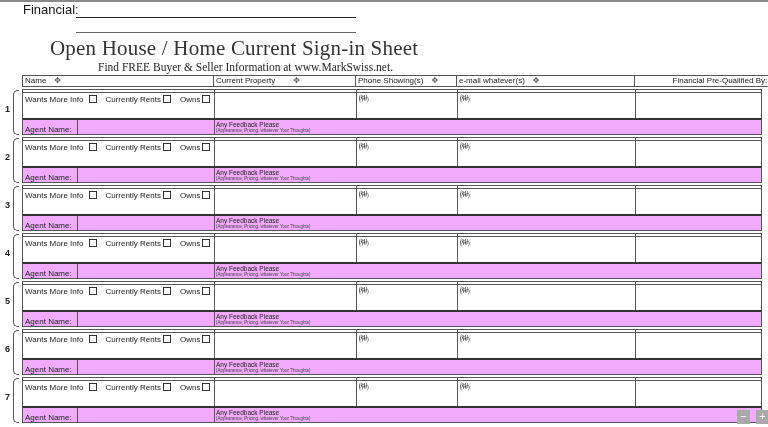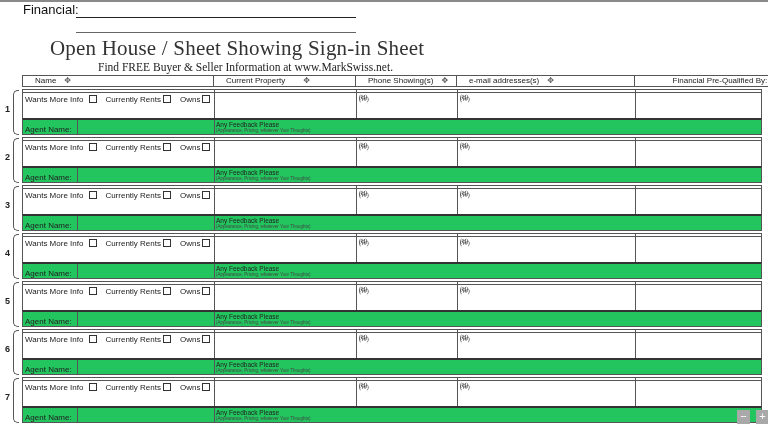--- a/index.html
+++ b/index.html
@@ -14,65 +14,65 @@
   .title {
     position:absolute; left:50px; top:36px; font-family:"Liberation Serif", serif;
     font-size:21px; color:#333; letter-spacing:0.2px; white-space:nowrap;
   }
   .subtitle {
     position:absolute; left:98px; top:61px; font-family:"Liberation Serif", serif;
     font-size:11.5px; color:#222; white-space:nowrap;
   }
   .hdr {
     position:absolute; top:75px; height:12px; border:1px solid #555; box-sizing:border-box;
-    font-size:8px; line-height:10px; padding-left:12px; color:#222; white-space:nowrap;
+    font-size:8px; line-height:10px; padding-left:2px; color:#222; white-space:nowrap;
   }
   .hdr .mv { font-size:8px; color:#555; margin-left:8px; }
   .hdr.right { text-align:right; padding-right:6px; }
 
   .block { position:absolute; left:0; width:768px; height:47px; }
   .num { position:absolute; left:5px; top:16px; font-size:9px; font-weight:bold; color:#222; }
   .brace {
     position:absolute; left:13px; top:2px; width:5px; height:43px;
     border-left:1px solid #555; border-top:1px solid #555; border-bottom:1px solid #555;
     border-radius:5px 0 0 5px;
   }
   .r {
     position:absolute; left:22px; width:740px; box-sizing:border-box;
     border:1px solid #555; border-bottom:none;
   }
   .r1 { top:1px; height:15px; }
   .r2 { top:4px; height:31px;padding-left:12px; }
-  .r3 { top:30px; height:17px; background:#22c55e; border-bottom:1px solid #555; border-top:2px solid #333; }
+  .r3 { top:30px; height:17px; background:#f0abfc; border-bottom:1px solid #555; border-top:2px solid #333; }
   .c { position:absolute; top:0; bottom:0; border-left:1px solid #555; }
   .cAddr { left:191px; } .cPh { left:333px; } .cEm { left:434px; } .cFin { left:612px; }
   .cAg { left:54px; }
   .hw { position:absolute; font-family:"Liberation Serif", serif; font-size:6px; color:#333; top:4px; }
   .wants { position:absolute; left:2px; top:2px; font-size:8px; color:#222; white-space:nowrap; }
   .cb { display:inline-block; width:6px; height:6px; border:1px solid #333; vertical-align:-1px; margin:0 3px; }
   .agent { position:absolute; left:2px; top:5px; font-size:8px; color:#222; }
   .fb { position:absolute; left:193px; top:1px; white-space:nowrap; }
   .fb1 { font-size:6.5px; color:#222; line-height:7px; }
   .fb2 { font-size:4.5px; color:#444; line-height:6px; }
   .zoomctl { position:absolute; top:410px; width:13px; height:14px; background:#a9a9a9; color:#fff; font-size:11px; text-align:center; line-height:13px; }
 </style>
 </head>
 <body>
 
 <div class="topline"></div>
 <div class="prop-label">Financial:</div>
 <div class="prop-line1"></div>
 <div class="prop-line2"></div>
-<div class="title">Open House / Sheet Showing Sign-in Sheet</div>
+<div class="title">Open House / Home Current Sign-in Sheet</div>
 <div class="subtitle">Find FREE Buyer &amp; Seller Information at www.MarkSwiss.net.</div>
 
 <div class="hdr" style="left:22px;width:192px;"><span>Name</span><span class="mv">✥</span></div>
 <div class="hdr" style="left:213px;width:143px;"><span>Current Property</span><span class="mv" style="margin-left:18px">✥</span></div>
 <div class="hdr" style="left:355px;width:102px;"><span>Phone Showing(s)</span><span class="mv">✥</span></div>
-<div class="hdr" style="left:456px;width:179px;"><span>e-mail addresses(s)</span><span class="mv">✥</span></div>
+<div class="hdr" style="left:456px;width:179px;"><span>e-mail whatever(s)</span><span class="mv">✥</span></div>
 <div class="hdr right" style="left:634px;width:152px;"><span>Financial Pre-Qualified By:</span><span class="mv" style="margin-left:5px">✥</span></div>
 
 <div id="rows">
     <div class="block" style="top: 88px;">
       <div class="num">1</div>
       <div class="brace"></div>
       <div class="r r1">
         <div class="c cAddr"></div>
         <div class="c cPh"></div>
         <div class="c cEm"></div>

